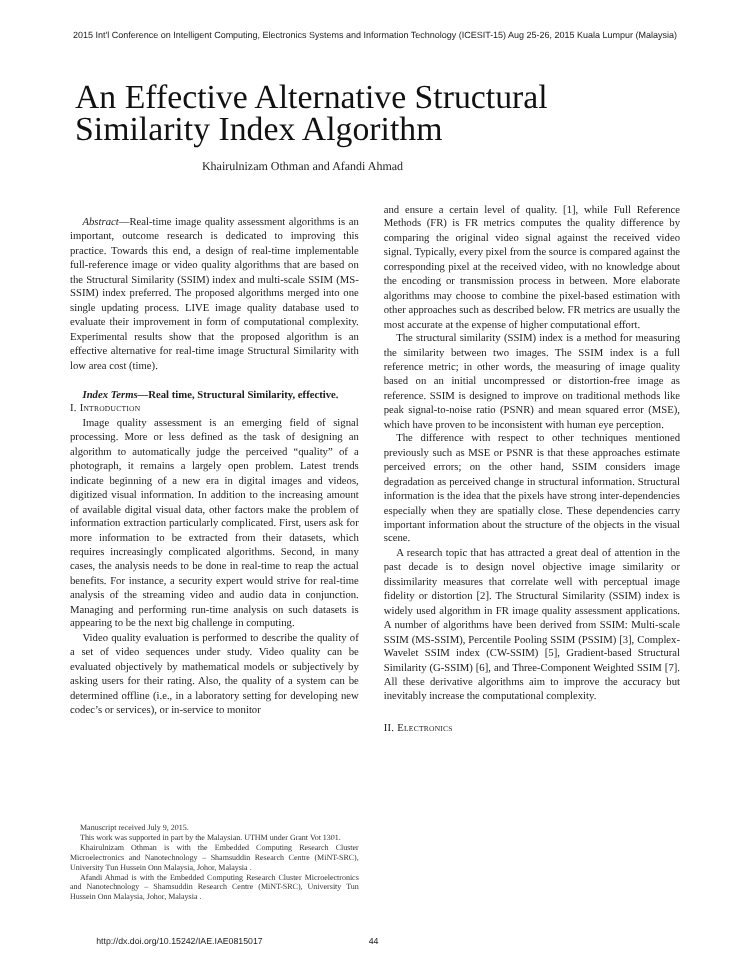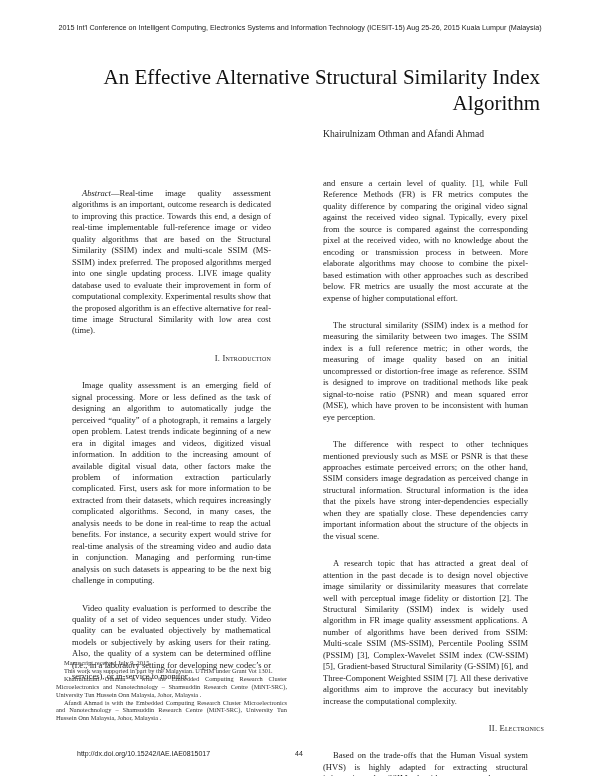--- a/index.html
+++ b/index.html
@@ -2,39 +2,39 @@
 <html><head>
 <meta charset="utf-8">
 <style>
   html, body { margin: 0; padding: 0; background: #ffffff; }
   body { width: 600px; height: 776px; position: relative; overflow: hidden; color: #1a1a1a; }
   .conf-header {
     position: absolute; top: 23px; left: 0; width: 600px; text-align: center;
     font-family: "Liberation Sans", sans-serif; font-size: 7.2px; color: #222; white-space: nowrap;
   }
   .title {
-    position: absolute; top: 64px; left: 60px; width: 480px; text-align: right;
-    font-family: "Liberation Serif", serif; font-size: 21px; line-height: 26px; color: #111;
+    position: absolute; top: 64px; left: 60px; width: 480px; text-align: left;
+    font-family: "Liberation Serif", serif; font-size: 27px; line-height: 26px; color: #111;
   }
   .authors {
-    position: absolute; top: 128px; left: 0; width: 484px; text-align: right;
+    position: absolute; top: 128px; left: 0; width: 484px; text-align: center;
     font-family: "Liberation Serif", serif; font-size: 9.6px; color: #222;
   }
   .col {
     position: absolute; font-family: "Liberation Serif", serif; font-size: 8.55px;
     line-height: 11.45px; color: #222; text-align: justify;
   }
   .col-left { top: 172px; left: 56px; width: 231px; }
   .col-right { top: 162px; left: 307px; width: 237px; }
-  .col p { margin: 16px; text-indent: 10px; }
+  .col p { margin: 0; text-indent: 10px; }
   .abstract { font-weight: normal; }
   .abstract .lbl, .index-terms .lbl { font-style: italic; }
   .index-terms { font-weight: bold; margin-top: 12px !important; }
   .section-heading {
-    text-align: right; font-variant: small-caps; margin: 22px 0 6px 0; text-indent: 0 !important; letter-spacing: 0.2px;
+    text-align: left; font-variant: small-caps; margin: 22px 0 6px 0; text-indent: 0 !important; letter-spacing: 0.2px;
   }
   .section-heading.sec2 { margin: 14px 0 6px 0; }
   .subsection-heading { font-style: italic; margin: 4px 0 4px 0; text-indent: 4px !important; }
   .footnotes {
     position: absolute; top: 659px; left: 56px; width: 231px;
     font-family: "Liberation Serif", serif; font-size: 6.4px; line-height: 7.9px; color: #333; text-align: justify;
   }
   .footnotes p { margin: 0; text-indent: 8px; }
   .doi {
     position: absolute; top: 750px; left: 77px; font-family: "Liberation Sans", sans-serif;
@@ -49,32 +49,32 @@
 <body>
 
 <div class="conf-header">2015 Int'l Conference on Intelligent Computing, Electronics Systems and Information Technology (ICESIT-15) Aug 25-26, 2015 Kuala Lumpur (Malaysia)</div>
 
 <div class="title">An Effective Alternative Structural Similarity Index Algorithm</div>
 
 <div class="authors">Khairulnizam Othman and Afandi Ahmad</div>
 
 <div class="col col-left">
   <p class="abstract"><span class="lbl">Abstract</span><span>—</span><span>Real-time image quality assessment algorithms is an important, outcome research is dedicated to improving this practice. Towards this end, a design of real-time implementable full-reference image or video quality algorithms that are based on the Structural Similarity (SSIM) index and multi-scale SSIM (MS-SSIM) index preferred.  The proposed algorithms merged into one single updating process. LIVE image quality database used to evaluate their improvement in form of computational complexity. Experimental results show that the proposed algorithm is an effective alternative for real-time image Structural Similarity with low area cost (time).</span></p>
+  <p class="index-terms"><span class="lbl">Index Terms</span><span>—</span><span>Real time, Structural Similarity, effective.</span></p>
   <p class="section-heading">I.  Introduction</p>
   <p>Image quality assessment is an emerging field of signal processing. More or less defined as the task of designing an algorithm to automatically judge the perceived “quality” of a photograph, it remains a largely open problem. Latest trends indicate beginning of a new era in digital images and videos, digitized visual information. In addition to the increasing amount of available digital visual data, other factors make the problem of information extraction particularly complicated. First, users ask for more information to be extracted from their datasets, which requires increasingly complicated algorithms. Second, in many cases, the analysis needs to be done in real-time to reap the actual benefits. For instance, a security expert would strive for real-time analysis of the streaming video and audio data in conjunction. Managing and performing run-time analysis on such datasets is appearing to be the next big challenge in computing.</p>
   <p>Video quality evaluation is performed to describe the quality of a set of video sequences under study. Video quality can be evaluated objectively by mathematical models or subjectively by asking users for their rating. Also, the quality of a system can be determined offline (i.e., in a laboratory setting for developing new codec’s or services), or in-service to monitor</p>
 </div>
 
 <div class="col col-right">
   <p style="text-indent:0">and ensure a certain level of quality. [1], while Full Reference Methods (FR) is FR metrics computes the quality difference by comparing the original video signal against the received video signal. Typically, every pixel from the source is compared against the corresponding pixel at the received video, with no knowledge about the encoding or transmission process in between. More elaborate algorithms may choose to combine the pixel-based estimation with other approaches such as described below. FR metrics are usually the most accurate at the expense of higher computational effort.</p>
   <p>The structural similarity (SSIM) index is a method for measuring the similarity between two images. The SSIM index is a full reference metric; in other words, the measuring of image quality based on an initial uncompressed or distortion-free image as reference. SSIM is designed to improve on traditional methods like peak signal-to-noise ratio (PSNR) and mean squared error (MSE), which have proven to be inconsistent with human eye perception.</p>
   <p>The difference with respect to other techniques mentioned previously such as MSE or PSNR is that these approaches estimate perceived errors; on the other hand, SSIM considers image degradation as perceived change in structural information. Structural information is the idea that the pixels have strong inter-dependencies especially when they are spatially close. These dependencies carry important information about the structure of the objects in the visual scene.</p>
   <p>A research topic that has attracted a great deal of attention in the past decade is to design novel objective image similarity or dissimilarity measures that correlate well with perceptual image fidelity or distortion [2]. The Structural Similarity (SSIM) index is widely used algorithm in FR image quality assessment applications. A number of algorithms have been derived from SSIM: Multi-scale SSIM (MS-SSIM), Percentile Pooling SSIM (PSSIM) [3], Complex-Wavelet SSIM index (CW-SSIM) [5], Gradient-based Structural Similarity (G-SSIM) [6], and Three-Component Weighted SSIM [7]. All these derivative algorithms aim to improve the accuracy but inevitably increase the computational complexity.</p>
   <p class="section-heading sec2">II.  Electronics</p>
-  <p>Based on the trade-offs that the Human Visual system (HVS) is highly adapted for extracting structural information, the SSIM algorithm assesses three terms between two</p>
 </div>
 
 <div class="footnotes">
   <p>Manuscript received July 9, 2015.</p>
   <p>This work was supported in part by the Malaysian. UTHM under Grant Vot 1301.</p>
   <p>Khairulnizam Othman is with the Embedded Computing Research Cluster Microelectronics and Nanotechnology – Shamsuddin Research Centre (MiNT-SRC), University Tun Hussein Onn Malaysia, Johor, Malaysia .</p>
   <p>Afandi Ahmad is with the Embedded Computing Research Cluster Microelectronics and Nanotechnology – Shamsuddin Research Centre (MiNT-SRC), University Tun Hussein Onn Malaysia, Johor, Malaysia .</p>
 </div>
 
 <div class="doi">http://dx.doi.org/10.15242/IAE.IAE0815017</div>

